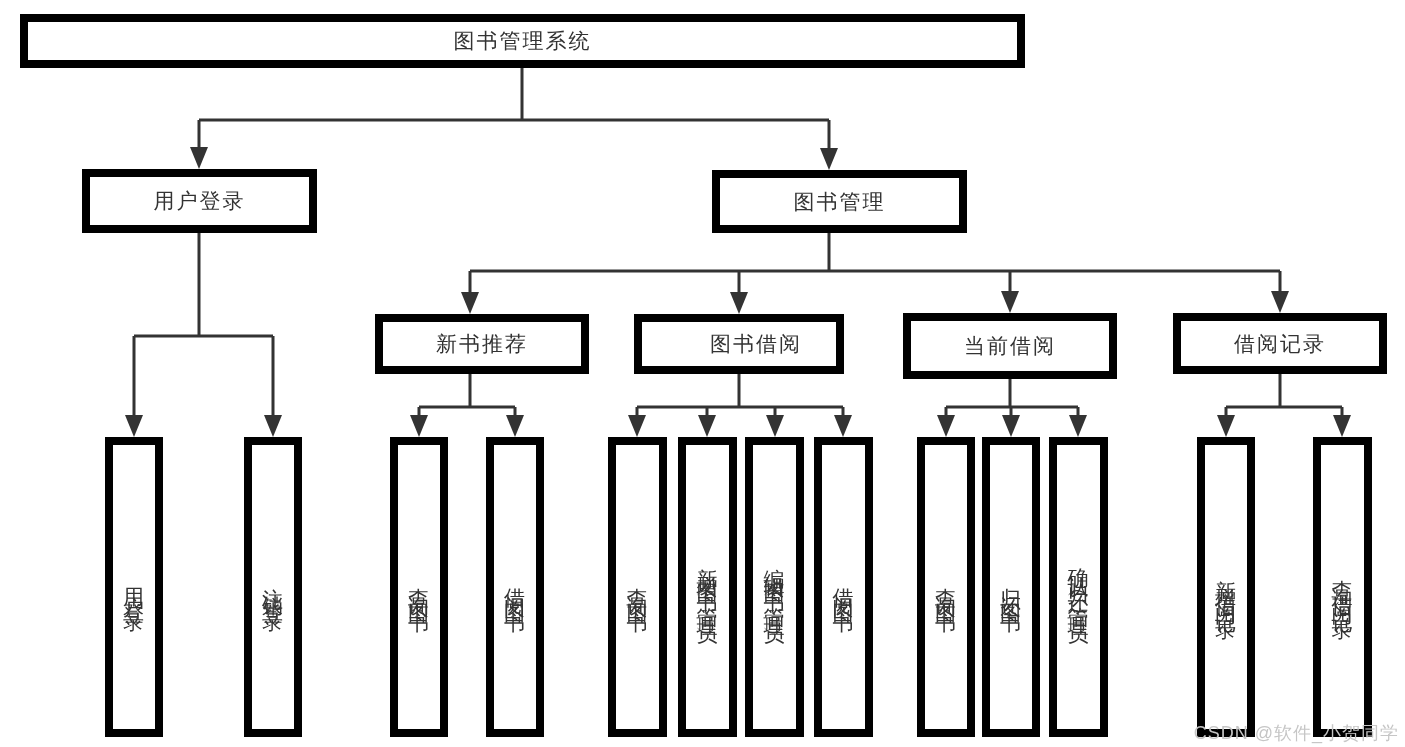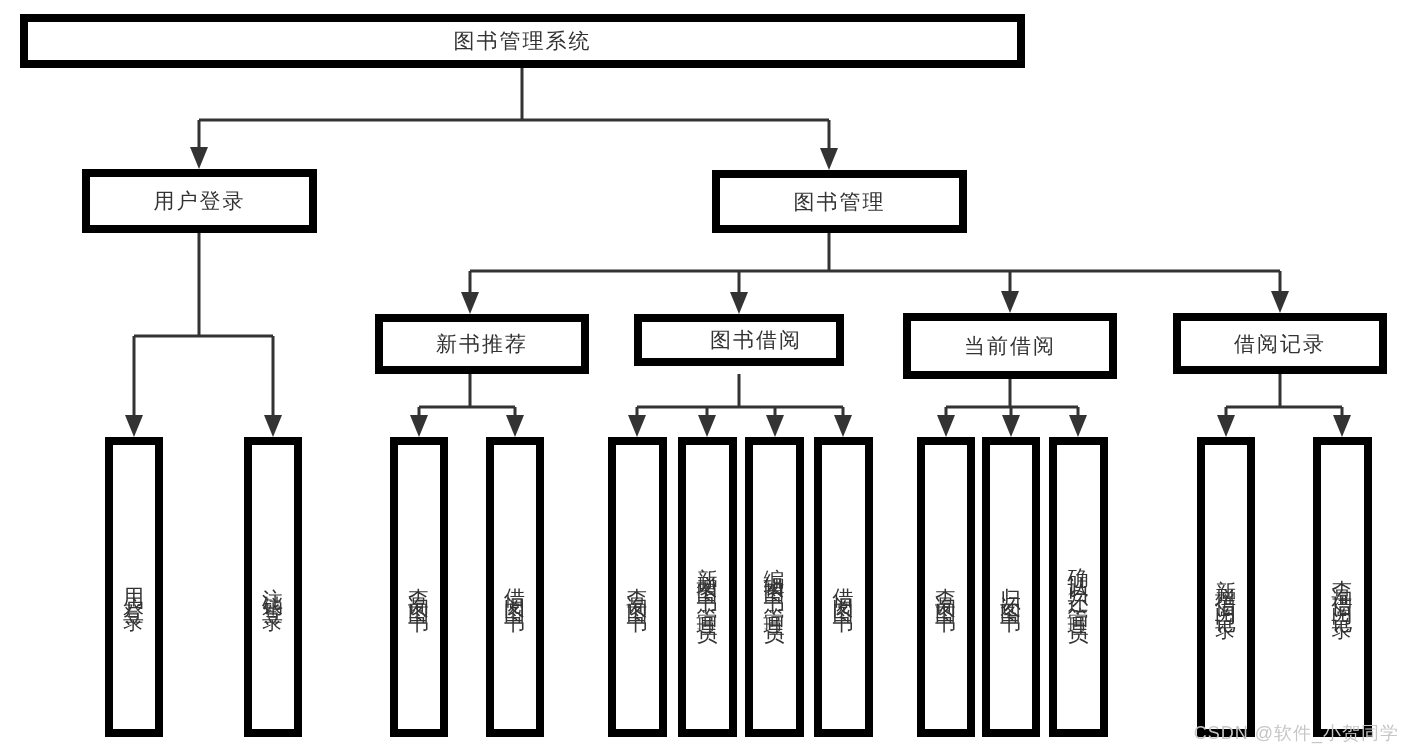--- a/index.html
+++ b/index.html
@@ -92,21 +92,21 @@
       <polygon points="1333,415 1351,415 1342,437"></polygon>
     </g>
   </svg>
 
   <div class="node" style="left:20px; top:14px; width:1005px; height:54px;">图书管理系统</div>
 
   <div class="node" style="left:82px; top:169px; width:235px; height:64px;">用户登录</div>
   <div class="node" style="left:712px; top:170px; width:255px; height:63px;">图书管理</div>
 
   <div class="node" style="left:363px; top:314px; width:214px; height:60px;margin-left:12px;">新书推荐</div>
-  <div class="node" style="left:634px; top:314px; width:210px; height:52px;padding-left:34px;">图书借阅</div>
+  <div class="node" style="left:634px; top:314px; width:210px; height:60px;padding-left:34px;">图书借阅</div>
   <div class="node" style="left:903px; top:313px; width:214px; height:66px;">当前借阅</div>
   <div class="node" style="left:1173px; top:313px; width:214px; height:61px;">借阅记录</div>
 
   <div class="node leaf" style="left:105px; top:437px; width:58px; height:300px;">
     <span class="vlabel">用户登录</span>
   </div>
   <div class="node leaf" style="left:244px; top:437px; width:58px; height:300px;">
     <span class="vlabel">注销登录</span>
   </div>
 

